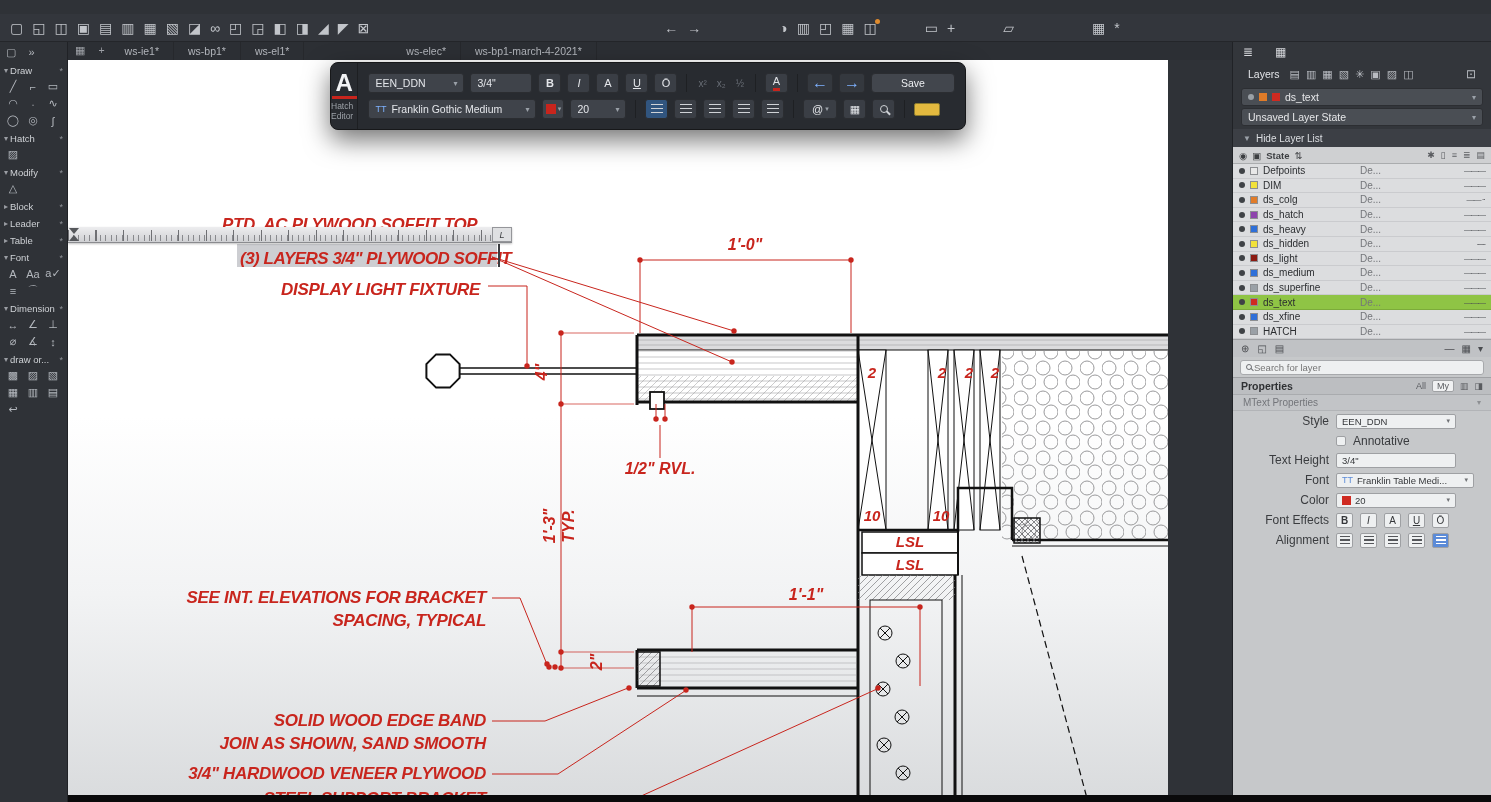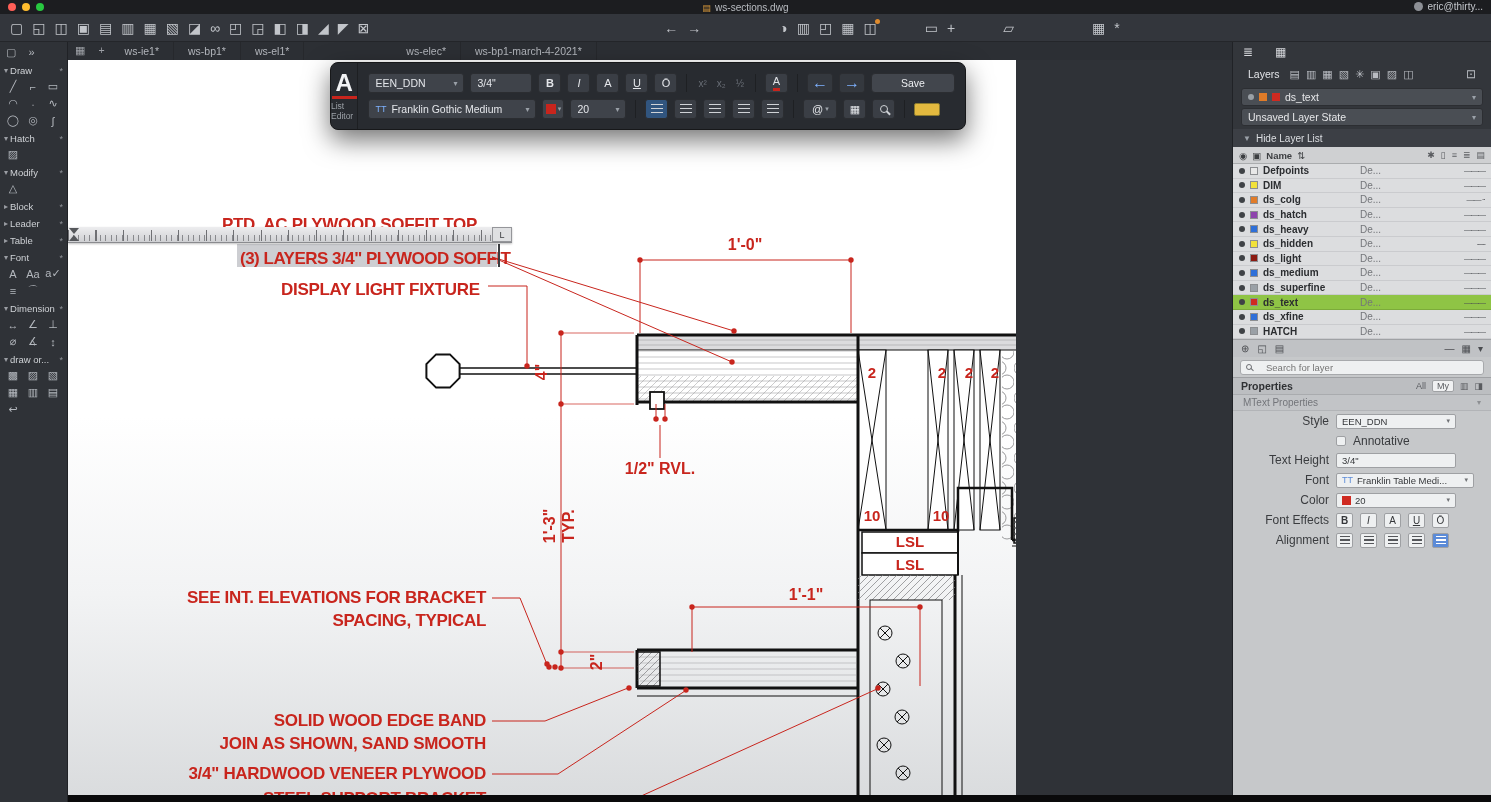--- a/index.html
+++ b/index.html
@@ -39,21 +39,21 @@
   .sidebar{position:absolute;left:0;top:42px;width:68px;height:760px;background:#2f3237;border-right:1px solid #202226;color:#c8cacd;z-index:20;}
   .sb-top{display:flex;gap:12px;padding:4px 6px 2px 6px;color:#b4b8be;font-size:11px;}
   .sb-sec{margin-top:2px;}
   .sb-head{display:flex;align-items:center;font-size:9.5px;color:#cfd2d6;padding:2px 4px;}
   .sb-head .arr{font-size:8px;margin-right:2px;color:#9a9da3;}
   .sb-head .gear{margin-left:auto;color:#8d9096;font-size:9px;}
   .sb-items{display:flex;flex-wrap:wrap;padding:0 3px;}
   .sb-icon{width:20px;height:17px;display:flex;align-items:center;justify-content:center;color:#b4b8be;font-size:11px;}
 
   
-  .canvas{position:absolute;left:68px;top:60px;width:948px;height:742px;background:linear-gradient(180deg,#ffffff 0%,#ffffff 48%,#f2f3f4 72%,#d9dbdd 100%);overflow:hidden;}
+  .canvas{position:absolute;left:68px;top:60px;width:1100px;height:742px;background:linear-gradient(180deg,#ffffff 0%,#ffffff 48%,#f2f3f4 72%,#d9dbdd 100%);overflow:hidden;font-style:italic;}
   .canvas svg{position:absolute;left:0;top:0;z-index:2;}
   .mtext-sel{position:absolute;left:169px;top:184px;width:260px;height:23px;background:#cdced2;z-index:1;}
   .mtext-caret{position:absolute;left:430px;top:184px;width:1.5px;height:23px;background:#3a3c40;z-index:3;}
   .ruler{position:absolute;left:0;top:167px;width:444px;height:16px;z-index:5;background:linear-gradient(#ededef,#cfd0d3);border-bottom:1px solid #8a8b8f;box-shadow:0 1px 2px rgba(0,0,0,.25);}
   .ruler .ticks{position:absolute;left:0;bottom:1px;width:424px;height:6px;background:repeating-linear-gradient(90deg,transparent 0 4.5px,#88898d 4.5px 5.5px);}
   .ruler .ticks2{position:absolute;left:0;bottom:1px;width:424px;height:11px;background:repeating-linear-gradient(90deg,#6f7074 0 1px,transparent 1px 27.5px);}
   .ruler .ind{position:absolute;left:1px;top:1px;width:0;height:0;border-left:5px solid transparent;border-right:5px solid transparent;border-top:6px solid #55575b;}
   .ruler .ind2{position:absolute;left:1px;bottom:1px;width:0;height:0;border-left:5px solid transparent;border-right:5px solid transparent;border-bottom:6px solid #55575b;}
   .ruler .ltab{position:absolute;left:424px;top:0px;width:20px;height:15px;background:#dfe0e2;border:1px solid #95969a;color:#3c3e41;font-size:9px;display:flex;align-items:center;justify-content:center;}
 
@@ -96,28 +96,28 @@
   .rp-drop .chip{width:8px;height:8px;display:inline-block;}
   .rp-drop .car{margin-left:auto;color:#9aa0a8;font-size:8px;}
   .rp-hide{margin:3px 0 0 0;height:18px;background:#3c3f45;display:flex;align-items:center;gap:5px;padding:0 10px;color:#dcdee2;font-size:10px;}
   .rp-hide .arr{font-size:8px;color:#9aa0a8;}
   .lyr-header{height:17px;background:#cfd0d2;border-bottom:1px solid #aaacae;display:flex;align-items:center;padding:0 6px;gap:5px;color:#3c3e41;font-size:9.5px;}
   .lyr-header .right{margin-left:auto;display:flex;gap:6px;color:#5a5c60;font-size:9px;}
   .lyr-list{background:#dcdddf;}
   .lyr-row{height:14.6px;display:flex;align-items:center;gap:5px;padding:0 6px;border-bottom:1px solid #cacbce;font-size:10px;color:#2b2d30;}
   .lyr-row .eye{width:6px;height:6px;border-radius:50%;background:#3f4246;}
   .lyr-row .chip{width:8px;height:8px;border:1px solid #8c8e91;}
-  .lyr-row .nm{width:92px;overflow:hidden;white-space:nowrap;font-weight:bold;}
+  .lyr-row .nm{width:92px;overflow:hidden;white-space:nowrap;}
   .lyr-row .de{color:#74767a;width:30px;}
   .lyr-row .ln{margin-left:auto;color:#4a4c50;font-size:8px;letter-spacing:-1px;white-space:nowrap;}
   .lyr-row.selected{background:#8fc445;border-bottom:1px solid #7cab3a;}
   .lyr-foot{height:18px;background:#c0c2c5;border-top:1px solid #9fa1a4;display:flex;align-items:center;gap:8px;padding:0 8px;color:#4a4c50;font-size:10px;}
   .lyr-foot .right{margin-left:auto;display:flex;gap:7px;}
   .rp-search{height:20px;display:flex;align-items:center;padding:0 7px;background:#c6c8ca;}
-  .rp-search .box{flex:1;height:15px;background:#eef0f1;border:1px solid #a7a9ac;border-radius:3px;display:flex;align-items:center;gap:12px;padding:0 5px;}
+  .rp-search .box{flex:1;height:15px;background:#eef0f1;border:1px solid #a7a9ac;border-radius:3px;display:flex;align-items:center;gap:0;padding:0 5px;}
   .rp-search input{border:0;background:transparent;outline:none;font-size:9.5px;color:#4a4c50;width:100%;}
   .mag2{width:6px;height:6px;border:1.2px solid #6f7175;border-radius:50%;position:relative;flex:none;}
   .mag2::after{content:"";position:absolute;width:4px;height:1.2px;background:#6f7175;transform:rotate(45deg);right:-3px;bottom:-1px;}
   .props-head{height:18px;background:#bcbec1;border-top:1px solid #9fa1a4;border-bottom:1px solid #a9abae;display:flex;align-items:center;padding:0 8px;gap:6px;font-size:10.5px;color:#2f3134;}
   .props-head .t{font-weight:bold;}
   .props-head .right{margin-left:auto;display:flex;align-items:center;gap:6px;font-size:9px;color:#5a5c60;}
   .props-head .pill{background:#f0f1f2;border:1px solid #9fa1a4;border-radius:2px;padding:0 4px;}
   .mtext-sub{height:16px;display:flex;align-items:center;padding:0 10px;color:#73757a;font-size:10px;background:#c2c4c7;border-bottom:1px solid #b2b4b7;}
   .mtext-sub .car{margin-left:auto;font-size:8px;color:#8d8f93;}
   .prop-row{display:flex;align-items:center;gap:7px;padding:2.5px 8px 2.5px 0;}
@@ -134,34 +134,20 @@
   .al.sel .bars{background:repeating-linear-gradient(to bottom,#fff 0 1.3px,transparent 1.3px 3.4px);}
   .chip-sm{width:9px;height:9px;display:inline-block;}
 
   .bottom-strip{position:absolute;left:68px;right:0;bottom:0;height:7px;background:#0a0a0b;z-index:50;}
 </style>
 </head>
 <body>
 
 <div class="app">
 
-  <div class="titlebar">
-    <div class="lights">
-      <span class="light l-red"></span>
-      <span class="light l-yellow"></span>
-      <span class="light l-green"></span>
-    </div>
-    <div class="tb-title">
-      <span class="doc">▤</span><span>ws-sections.dwg</span>
-    </div>
-    <div class="tb-user">
-      <span class="ava"></span>
-      <span>eric@thirty...</span>
-    </div>
-  </div>
 
   <div class="toolbar">
     <div class="tb-group g-left">
       <span class="tb-icon">▢</span>
         <span class="tb-icon">◱</span>
         <span class="tb-icon">◫</span>
         <span class="tb-icon">▣</span>
         <span class="tb-icon">▤</span>
         <span class="tb-icon">▥</span>
         <span class="tb-icon">▦</span>
@@ -531,21 +517,21 @@
       <div class="ticks2"></div>
       <div class="ind"></div>
       <div class="ind2"></div>
       <div class="ltab">L</div>
     </div>
   </div>
 
   <div class="editor">
     <div class="ed-logo">
       <span class="bigA">A</span>
-      <span class="cap">List Editor</span>
+      <span class="cap">Hatch Editor</span>
     </div>
     <div class="ed-rows">
       <div class="ed-row">
         <div class="ed-select" style="width:96px">
             <span>EEN_DDN</span>
             <span class="car">▾</span>
           </div>
         <div class="ed-input" style="width:62px">
             <span>3/4"</span>
           </div>
@@ -645,21 +631,21 @@
       </div>
       <div class="rp-hide">
         <span class="arr">▼</span>
         <span>Hide Layer List</span>
       </div>
     </div>
 
     <div class="lyr-header">
       <span>◉</span>
       <span>▣</span>
-      <span style="font-weight:bold">Name</span>
+      <span style="font-weight:bold">State</span>
       <span>⇅</span>
       <span class="right">
         <span>✱</span>
         <span>▯</span>
         <span>≡</span>
         <span>≣</span>
         <span>▤</span>
       </span>
     </div>
     <div class="lyr-list">

